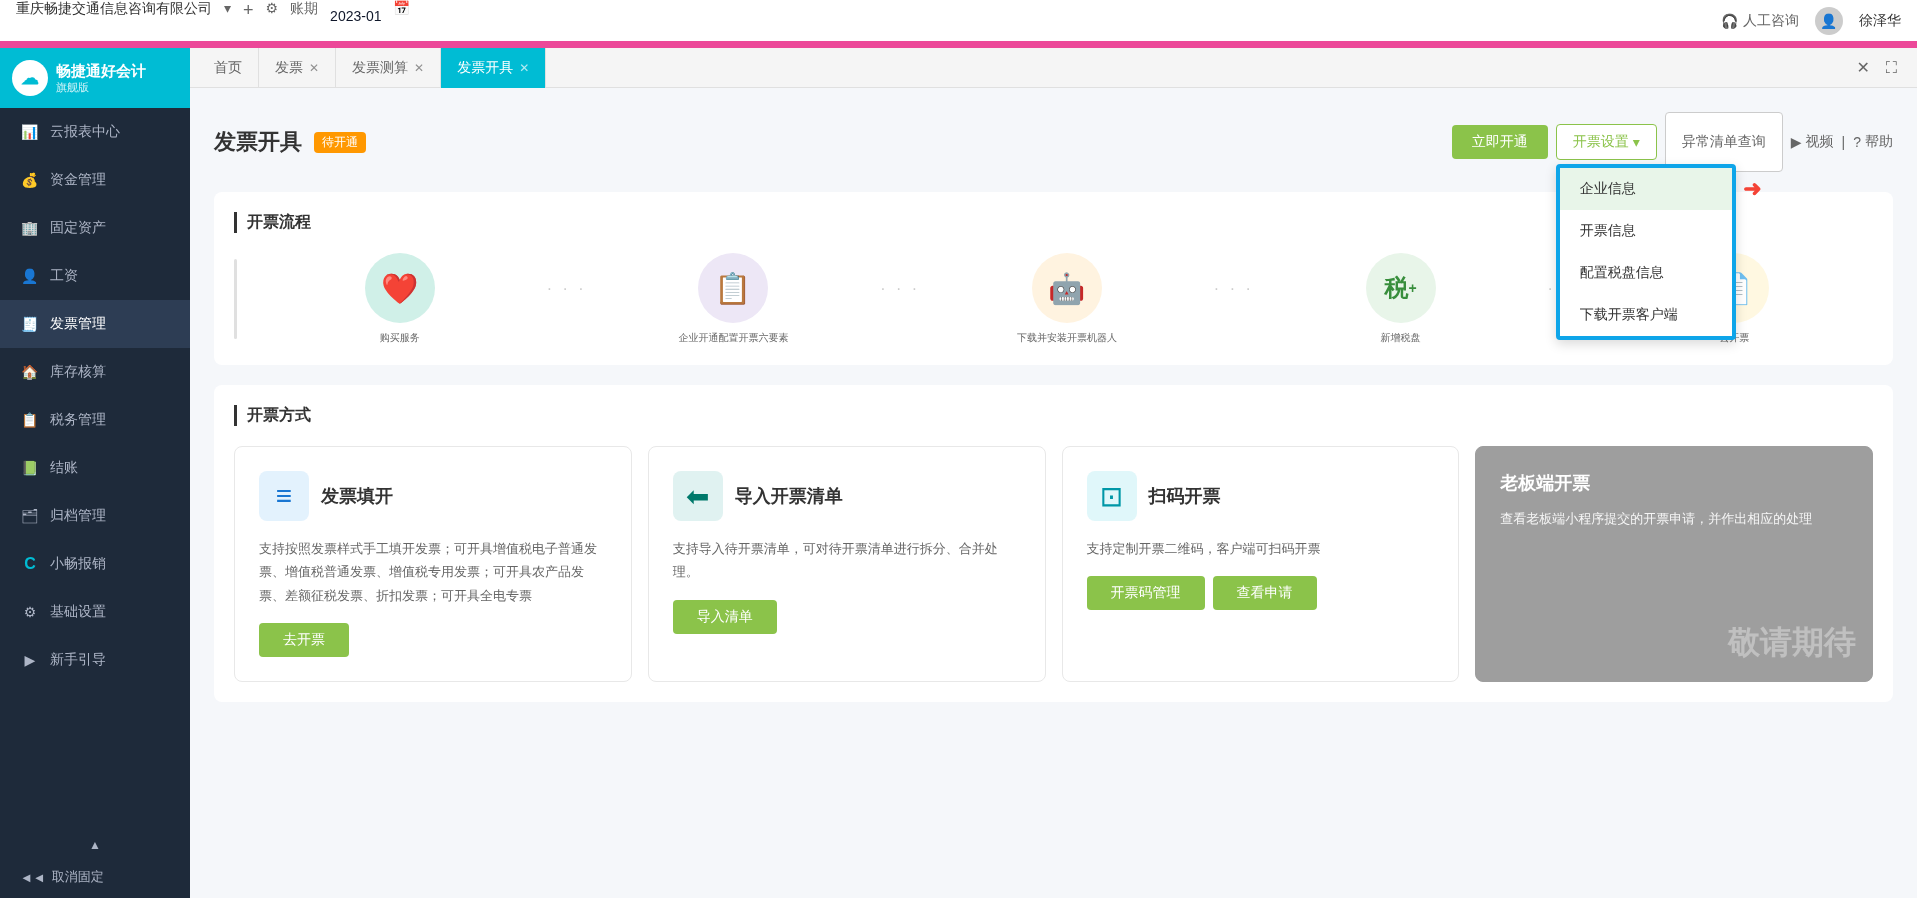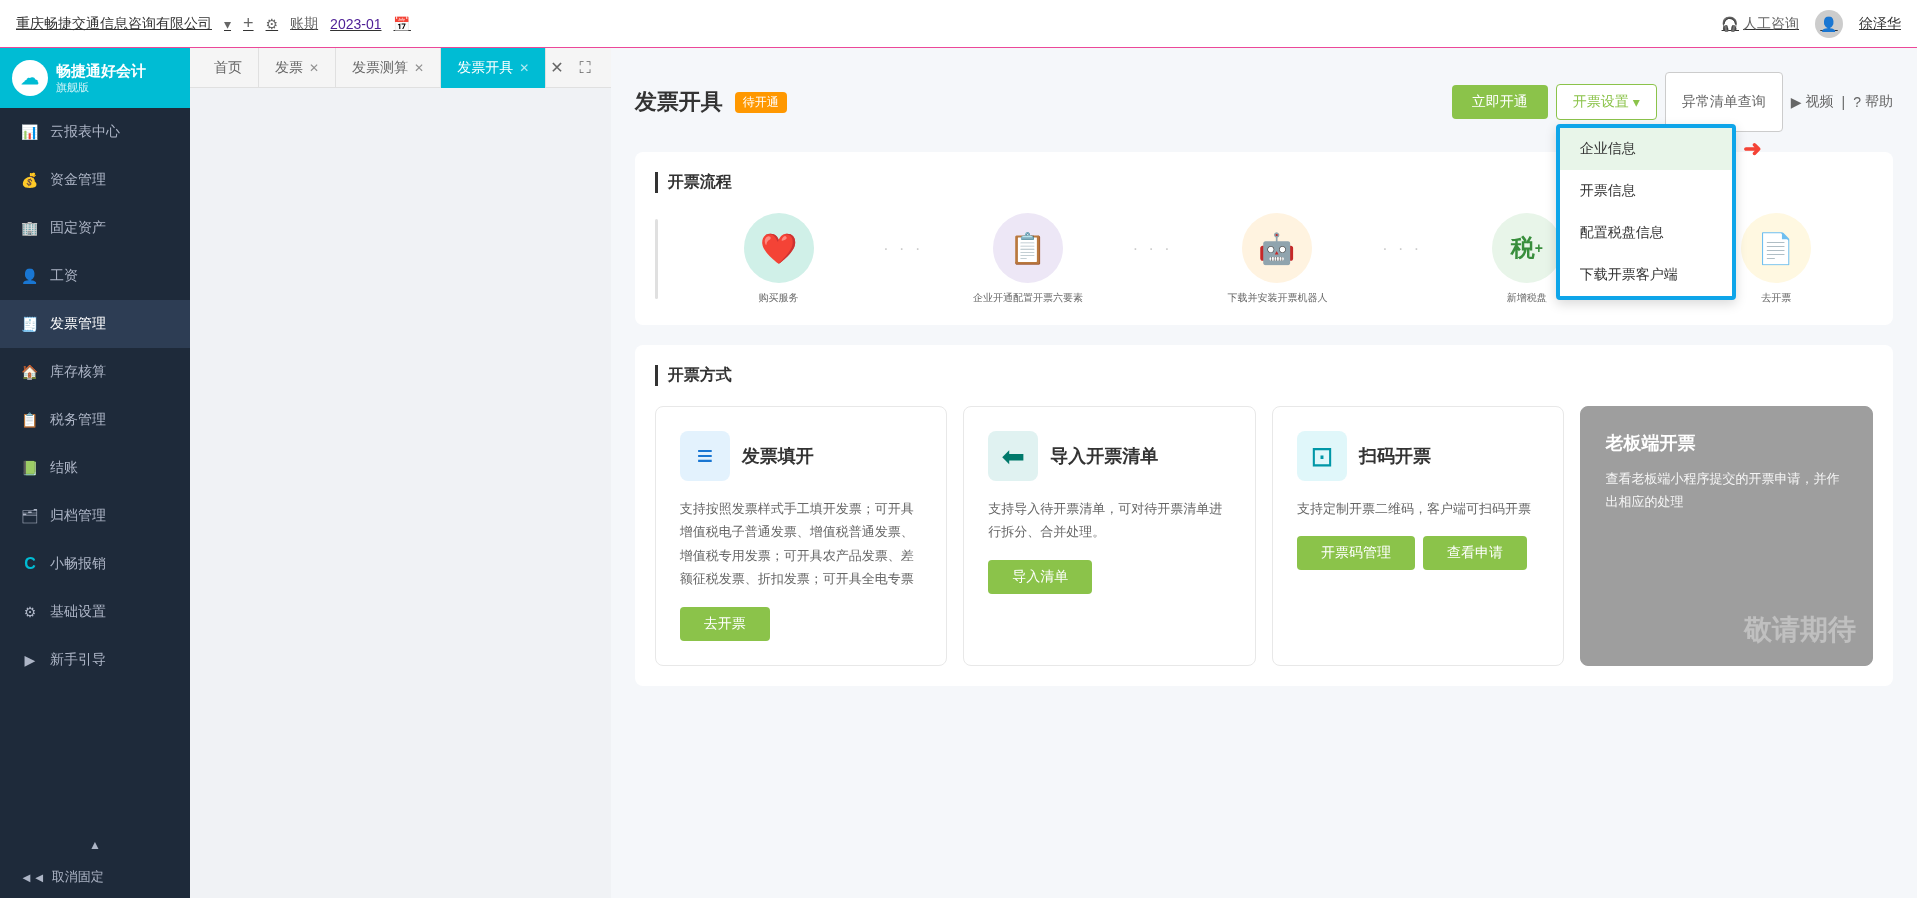--- a/index.html
+++ b/index.html
@@ -17,21 +17,21 @@
     .logo-icon { width: 36px; height: 36px; background: #fff; border-radius: 50%; display: flex; align-items: center; justify-content: center; color: #00bcd4; font-size: 18px; font-weight: bold; }
     .logo-text { color: #fff; font-size: 15px; font-weight: bold; line-height: 1.2; }
     .logo-sub { font-size: 11px; color: rgba(255,255,255,0.8); }
     .sidebar-items { flex: 1; overflow-y: auto; }
     .sidebar-item { display: flex; align-items: center; gap: 10px; padding: 14px 20px; cursor: pointer; color: #adb5c6; font-size: 14px; transition: background 0.2s; }
     .sidebar-item.active { background: #2d3d54; color: #fff; }
     .sidebar-item-icon { width: 20px; height: 20px; display: flex; align-items: center; justify-content: center; flex-shrink: 0; }
     .sidebar-bottom { padding: 12px 20px; color: #adb5c6; font-size: 13px; cursor: pointer; display: flex; align-items: center; gap: 6px; }
 
     
-    .content-area { flex: 1; display: flex; flex-direction: row; overflow: hidden; }
+    .content-area { flex: 1; display: flex; flex-direction: column; overflow: hidden; }
 
     
     .tab-bar { display: flex; align-items: center; background: #f5f5f5; border-bottom: 1px solid #e0e0e0; height: 40px; padding: 0 8px; gap: 0; }
     .tab-item { display: flex; align-items: center; gap: 6px; padding: 0 16px; height: 40px; cursor: pointer; font-size: 14px; color: #666; border-right: 1px solid #e0e0e0; }
     .tab-item.active { background: #00bcd4; color: #fff; }
     .tab-close { font-size: 12px; color: inherit; cursor: pointer; opacity: 0.7; }
     .tab-end-btn { cursor: pointer; color: #666; font-size: 16px; padding: 4px; }
 
     
     .page-content { flex: 1; overflow-y: auto; padding: 24px; background: #f5f7fa; position: relative; }
@@ -79,27 +79,27 @@
     
     ::-webkit-scrollbar { width: 6px; }
     ::-webkit-scrollbar-track { background: #f1f1f1; }
     ::-webkit-scrollbar-thumb { background: #ccc; border-radius: 3px; }
   </style>
 </head>
 <body>
 
 <div class="app-container">
 
-  <div style="display:flex; align-items:center; background:#fff; height:48px; padding:0 16px; border-bottom:1px solid #ec4899; gap:12px; flex-shrink:0;text-decoration:underline;">
+  <div style="display:flex; background:#fff; height:48px; padding:0 16px; border-bottom:7px solid #ec4899; gap:12px; flex-shrink:0;">
     <span style="font-size:14px; color:#333;">重庆畅捷交通信息咨询有限公司</span>
     <span style="color:#666; cursor:pointer;">▾</span>
     <span style="color:#666; cursor:pointer; font-size:18px;">+</span>
     <span style="color:#666; cursor:pointer;">⚙</span>
     <span style="color:#666;">账期</span>
-    <span style="color:#4c1d95; font-weight:500;">2023-01</span>
+    <span style="color:#0f172a; font-weight:500;margin-top:8px;">2023-01</span>
     <span style="color:#666; cursor:pointer;">📅</span>
     <div style="margin-left:auto; display:flex; align-items:center; gap:16px;">
       <span style="color:#666; cursor:pointer; display:flex; align-items:center; gap:4px;">
         <span>🎧</span>
         <span>人工咨询</span>
       </span>
       <span style="width:28px;height:28px;border-radius:50%;background:#ccc;display:inline-flex;align-items:center;justify-content:center;">👤</span>
       <span style="color:#333;">徐泽华</span>
     </div>
   </div>
@@ -326,21 +326,21 @@
                 <button class="btn-green">查看申请</button>
               </div>
             </div>
 
             <div class="method-card method-card-dark" style="position:relative;overflow:hidden;">
               <div style="position:absolute;inset:0;background:#9e9e9e;z-index:0;border-radius:8px;"></div>
               <div style="position:relative;z-index:1;">
                 <div class="method-card-title" style="color:#fff;font-size:18px;font-weight:bold;margin-bottom:12px;">老板端开票</div>
                 <div class="method-card-desc" style="color:rgba(255,255,255,0.9);font-size:13px;line-height:1.8;">查看老板端小程序提交的开票申请，并作出相应的处理</div>
               </div>
-              <div style="position:absolute;bottom:16px;right:16px;font-size:28px;font-weight:bold;color:rgba(255,255,255,0.35);z-index:1;">敬请期待</div>
+              <div style="position:absolute;bottom:16px;right:16px;font-size:32px;font-weight:bold;color:rgba(255,255,255,0.35);z-index:1;">敬请期待</div>
             </div>
 
           </div>
         </div>
 
       </div>
     </div>
   </div>
 </div>
 

